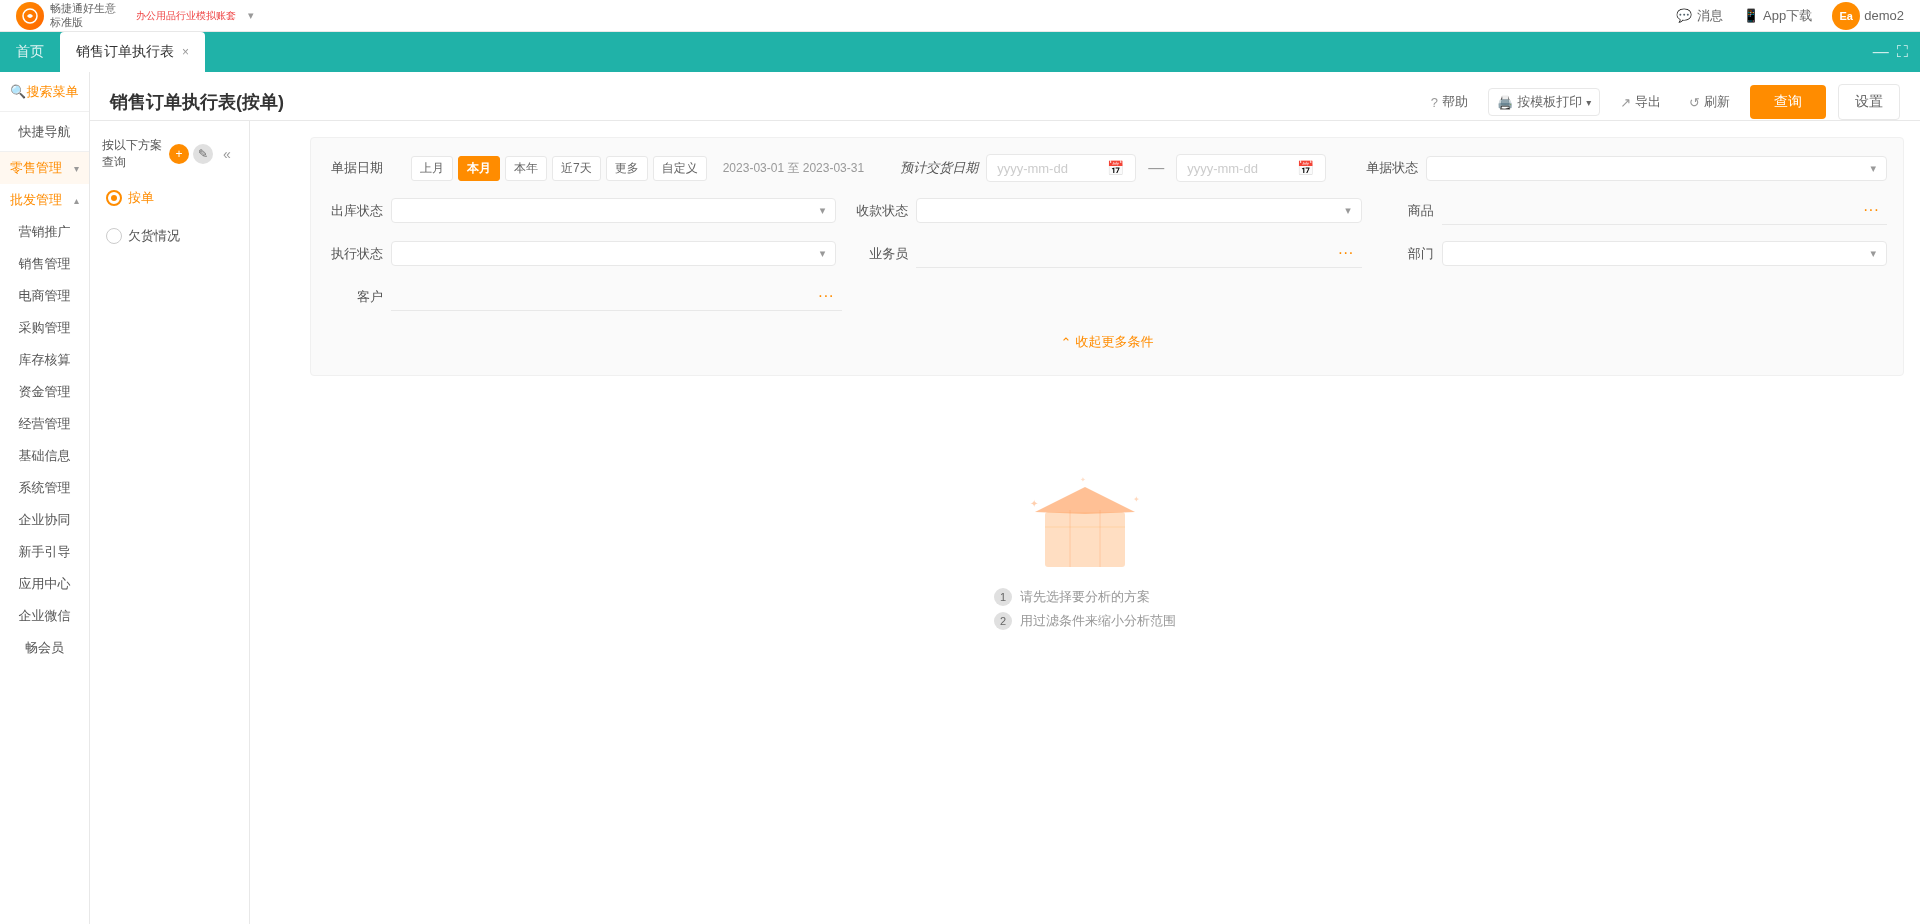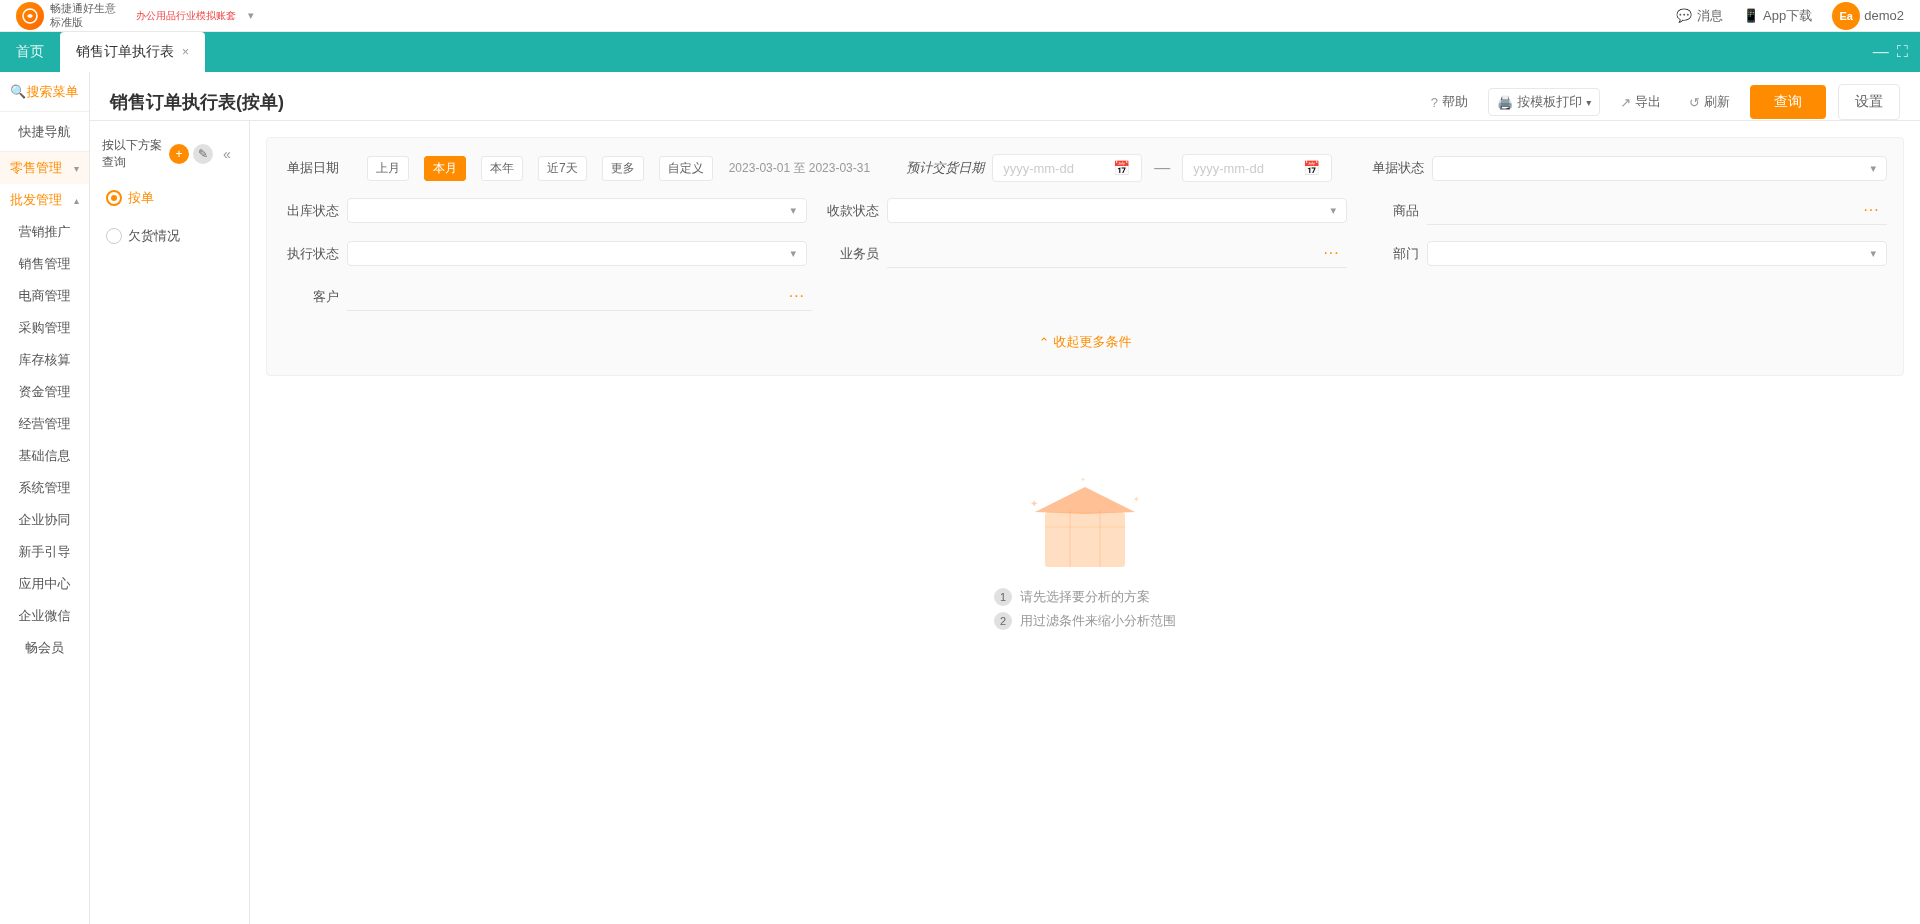--- a/index.html
+++ b/index.html
@@ -297,20 +297,21 @@
       border: 1px solid #e8e8e8;
       border-radius: 3px;
       cursor: pointer;
       color: #666;
       background: white;
     }
     .date-btn.active {
       background: #ff8c00;
       color: white;
       border-color: #ff8c00;
+      font-weight: bold;
     }
     .date-range-text {
       font-size: 12px;
       color: #999;
       margin-left: 8px;
     }
     .select-control {
       display: flex;
       align-items: center;
       border: 1px solid #e8e8e8;
@@ -342,20 +343,21 @@
       padding: 0 4px;
     }
 
     
     .filter-section {
       background: #fafafa;
       border: 1px solid #f0f0f0;
       border-radius: 4px;
       padding: 16px;
       margin-bottom: 16px;
+      margin-left: 44px;
     }
     .collapse-btn {
       display: flex;
       align-items: center;
       justify-content: center;
       gap: 4px;
       color: #ff8c00;
       font-size: 13px;
       cursor: pointer;
       padding: 8px;
@@ -574,21 +576,21 @@
       </div>
 
       <div class="filter-area">
 
         <div class="filter-section">
 
           <div class="filter-row">
 
             <div style="display:flex;align-items:center;gap:8px;flex:0 0 auto;">
               <span class="filter-item-label" style="font-size:13px;color:#555;min-width:56px;text-align:right;">单据日期</span>
-              <div style="display:flex;align-items:center;gap:15px;padding-left:20px;">
+              <div style="display:flex;align-items:center;gap:5px;padding-left:20px;">
                 <button class="date-btn">上月</button>
                 <button class="date-btn active">本月</button>
                 <button class="date-btn">本年</button>
                 <button class="date-btn">近7天</button>
                 <button class="date-btn">更多</button>
                 <button class="date-btn">自定义</button>
               </div>
               <span class="date-range-text">2023-03-01 至 2023-03-31</span>
             </div>
 

